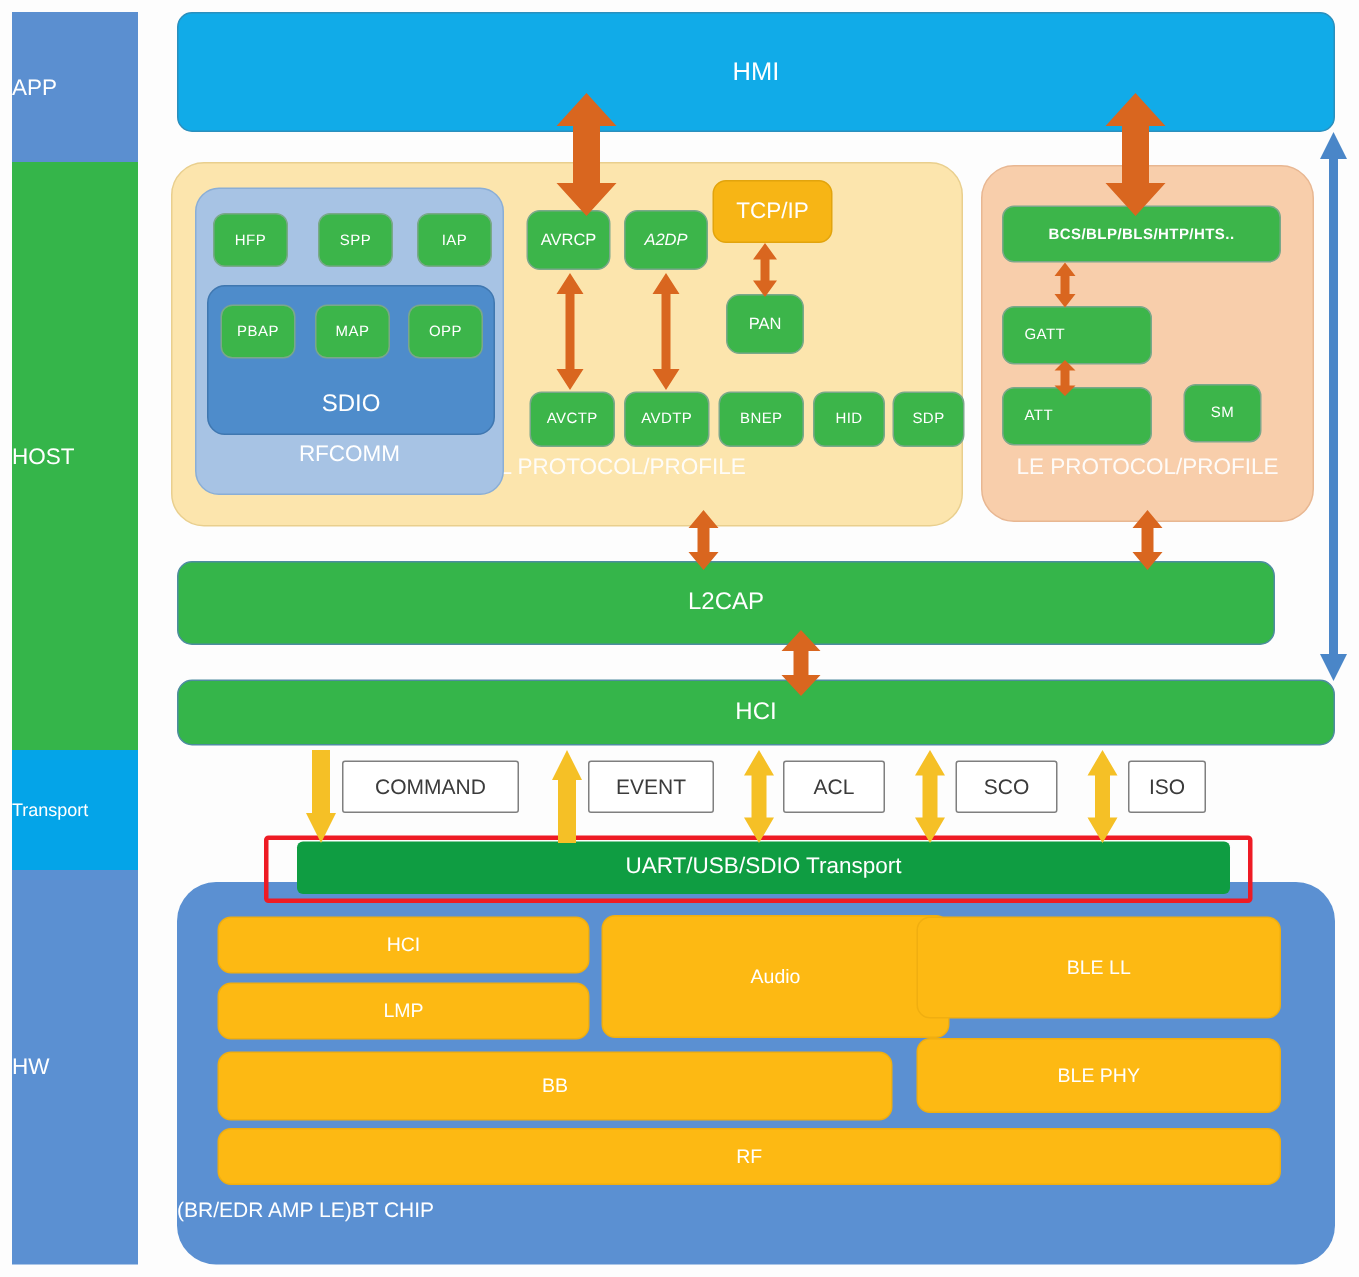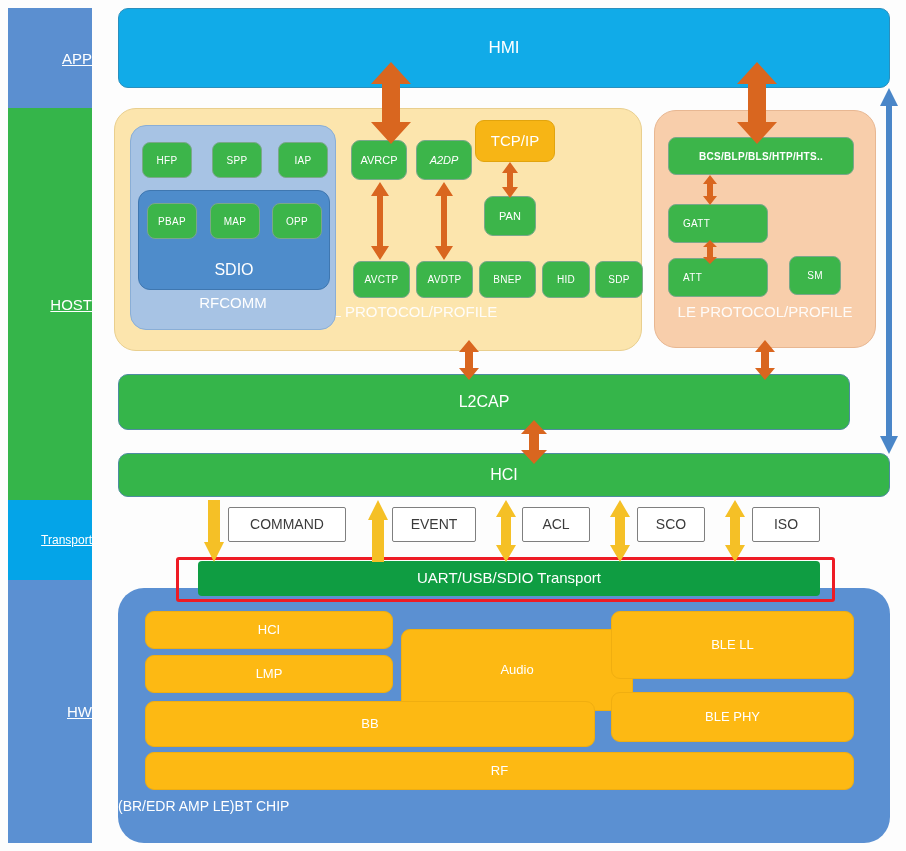--- a/index.html
+++ b/index.html
@@ -2,21 +2,21 @@
 <html><head>
 <meta charset="utf-8">
 <style>
   html,body{margin:0;padding:0;background:#ffffff;}
   body{font-family:"Liberation Sans",sans-serif;}
   #stage{position:relative;width:906px;height:851px;background:#fdfdfd;overflow:hidden;}
 
   .box{position:absolute;box-sizing:border-box;display:flex;align-items:center;justify-content:center;color:#ffffff;text-align:center;line-height:1.1;}
 
   
-  .lane{position:absolute;box-sizing:border-box;display:flex;align-items:center;justify-content:flex-end;color:#fff;text-decoration:underline;}
+  .lane{position:absolute;box-sizing:border-box;display:flex;align-items:center;justify-content:flex-start;color:#fff;}
   .lane-app{background:#5b8fd0;}
   .lane-host{background:#35b54a;}
   .lane-transport{background:#04a4e8;}
   .lane-hw{background:#5b90d2;}
 
   
   .bar-hmi{background:#11abe8;border:1px solid #2b8fbd;border-radius:10px;font-size:17px;}
   .bar-green{background:#35b54a;border:1px solid #4e8ca0;border-radius:10px;font-size:16px;}
 
   
@@ -160,33 +160,33 @@
   </div>
   <div class="box pkt" style="left:392px;top:507px;width:84px;height:35px;">
     <span>EVENT</span>
   </div>
   <div class="box pkt" style="left:522px;top:507px;width:68px;height:35px;">
     <span>ACL</span>
   </div>
   <div class="box pkt" style="left:637px;top:507px;width:68px;height:35px;">
     <span>SCO</span>
   </div>
-  <div class="box pkt" style="left:752px;top:507px;width:68px;height:35px;">
+  <div class="box pkt" style="left:752px;top:507px;width:52px;height:35px;">
     <span>ISO</span>
   </div>
 
   <div class="box hw-shell" style="left:118px;top:588px;width:772px;height:255px;"></div>
 
   <div class="box hw-block" style="left:145px;top:611px;width:248px;height:38px;">
     <span>HCI</span>
   </div>
   <div class="box hw-block" style="left:145px;top:655px;width:248px;height:38px;">
     <span>LMP</span>
   </div>
-  <div class="box hw-block" style="left:401px;top:629px;width:232px;height:82px;">
+  <div class="box hw-block" style="left:401px;top:610px;width:232px;height:82px;">
     <span>Audio</span>
   </div>
   <div class="box hw-block" style="left:611px;top:611px;width:243px;height:68px;">
     <span>BLE LL</span>
   </div>
   <div class="box hw-block" style="left:145px;top:701px;width:450px;height:46px;">
     <span>BB</span>
   </div>
   <div class="box hw-block" style="left:611px;top:692px;width:243px;height:50px;">
     <span>BLE PHY</span>

